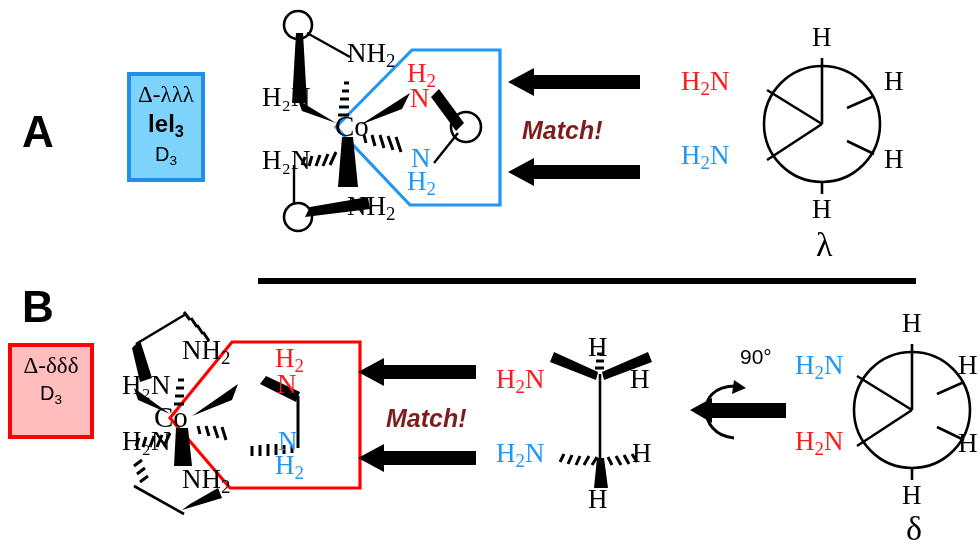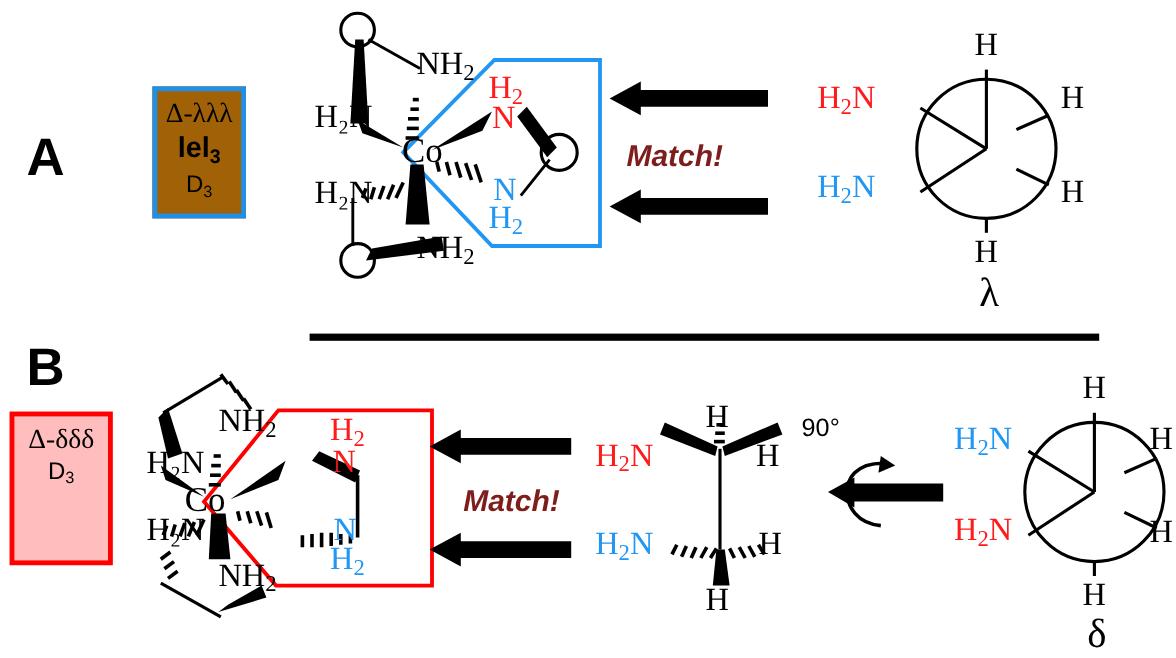--- a/index.html
+++ b/index.html
@@ -50,21 +50,21 @@
   .label-box .l3 {
     font-family: "Liberation Sans", sans-serif;
     font-size: 20px;
     display: block;
     margin-top: 3px;
   }
   .label-box .sub { font-size: 0.68em; vertical-align: -0.28em; }
 
   .box-blue {
     border: 4px solid #1f8fe8;
-    background: #a16207;
+    background: #7dd3fc;
   }
   .box-red {
     border: 4px solid #ff0000;
     background: #ffbdbd;
   }
 
   
   .atom {
     font-family: "Liberation Serif", serif;
     font-size: 27px;
@@ -208,21 +208,21 @@
   <div class="abs atom blue" style="left:681px; top:142px;">H<span class="sub">2</span>N</div>
   <div class="abs atom" style="left:884px; top:68px;">H</div>
   <div class="abs atom" style="left:884px; top:146px;">H</div>
   <div class="abs atom" style="left:812px; top:196px;">H</div>
   <div class="abs greek" style="left:816px; top:228px;">λ</div>
 
   <div class="abs divider" style="left:258px; top:278px; width:658px;"></div>
 
   <div class="abs panel-letter" style="left:22px; top:285px;">B</div>
 
-  <div class="abs label-box box-red" style="left:8px; top:343px; width:86px; height:128px;">
+  <div class="abs label-box box-red" style="left:8px; top:343px; width:86px; height:96px;">
     <span class="l1"><span>Δ-</span><span>δδδ</span></span>
     <span class="l3"><span>D</span><span class="sub">3</span></span>
   </div>
 
   <div class="abs" style="left:112px; top:300px;">
     <svg width="260" height="230" viewBox="0 0 260 230">
 
       <polygon points="58,118 120,42 248,42 248,188 118,188" fill="none" stroke="#ff0000" stroke-width="3.2"></polygon>
 
       <polygon points="20,48 28,40 40,78 28,82" fill="#000"></polygon>
@@ -338,21 +338,21 @@
       <polygon points="57,118 64,118 68,148 54,148" fill="#000"></polygon>
     </svg>
   </div>
   <div class="abs atom" style="left:588px; top:334px;">H</div>
   <div class="abs atom red" style="left:496px; top:366px;">H<span class="sub">2</span>N</div>
   <div class="abs atom" style="left:630px; top:366px;">H</div>
   <div class="abs atom blue" style="left:496px; top:440px;">H<span class="sub">2</span>N</div>
   <div class="abs atom" style="left:632px; top:440px;">H</div>
   <div class="abs atom" style="left:588px; top:486px;">H</div>
 
-  <div class="abs rot-text" style="left:668px; top:346px;">90°</div>
+  <div class="abs rot-text" style="left:740px; top:346px;">90°</div>
   <div class="abs" style="left:690px; top:372px;">
     <svg width="110" height="78" viewBox="0 0 110 78">
 
       <path d="M 46 14 C 22 14, 16 28, 16 38 C 16 50, 24 64, 44 66" fill="none" stroke="#000" stroke-width="3"></path>
       <polygon points="44,8 56,16 42,22" fill="#000"></polygon>
 
       <polygon points="0,38 22,26 22,31 96,31 96,46 22,46 22,51" fill="#000"></polygon>
     </svg>
   </div>
 

